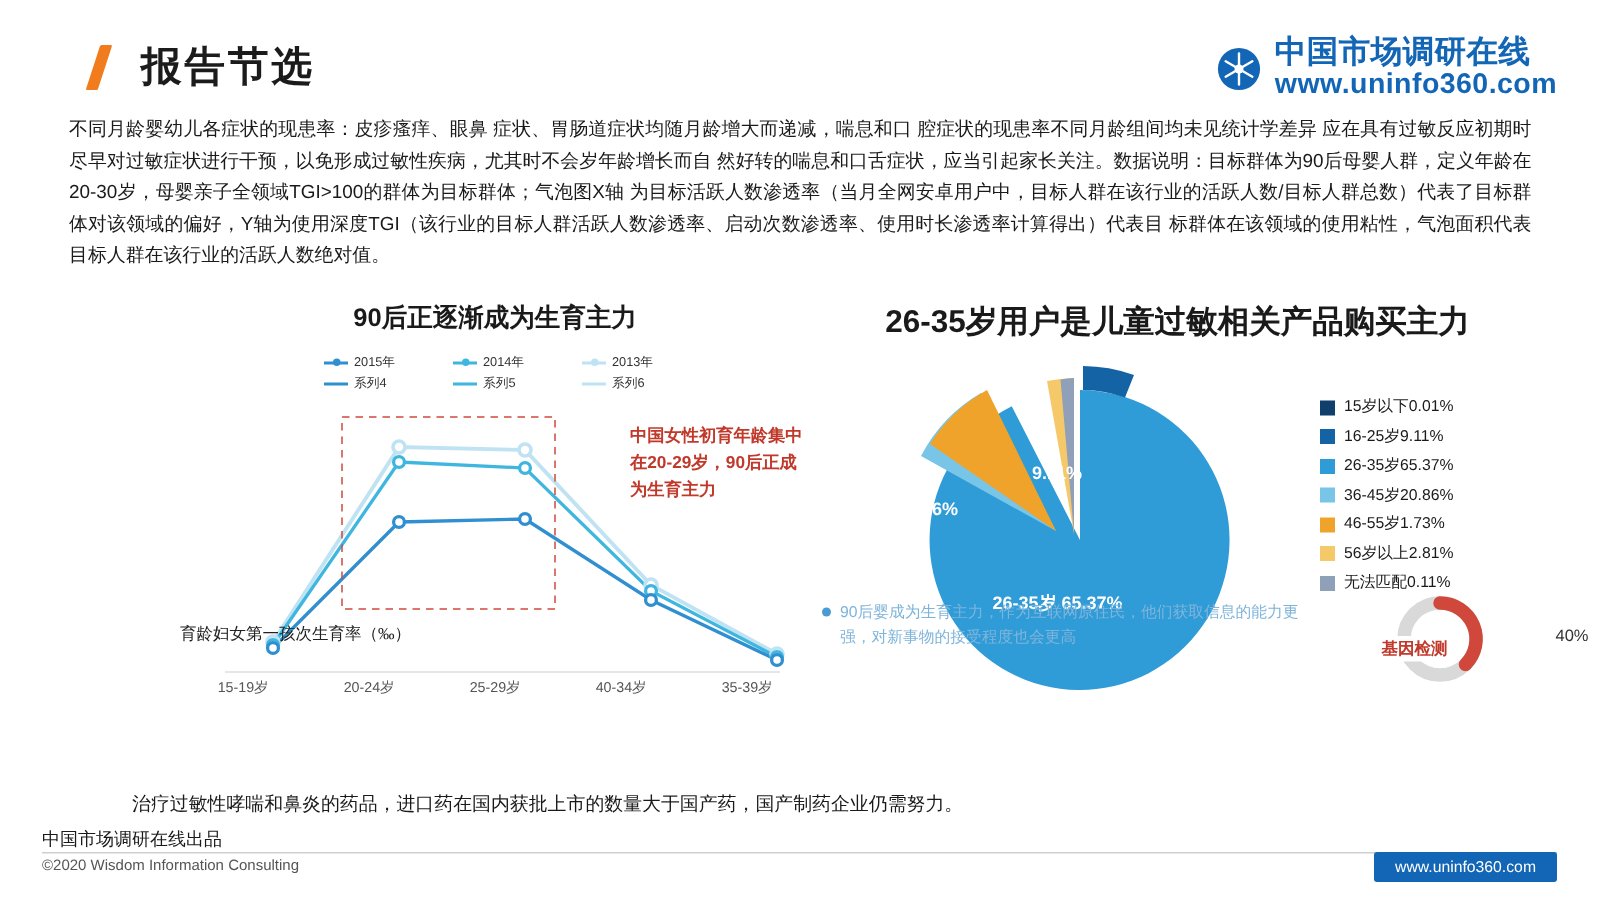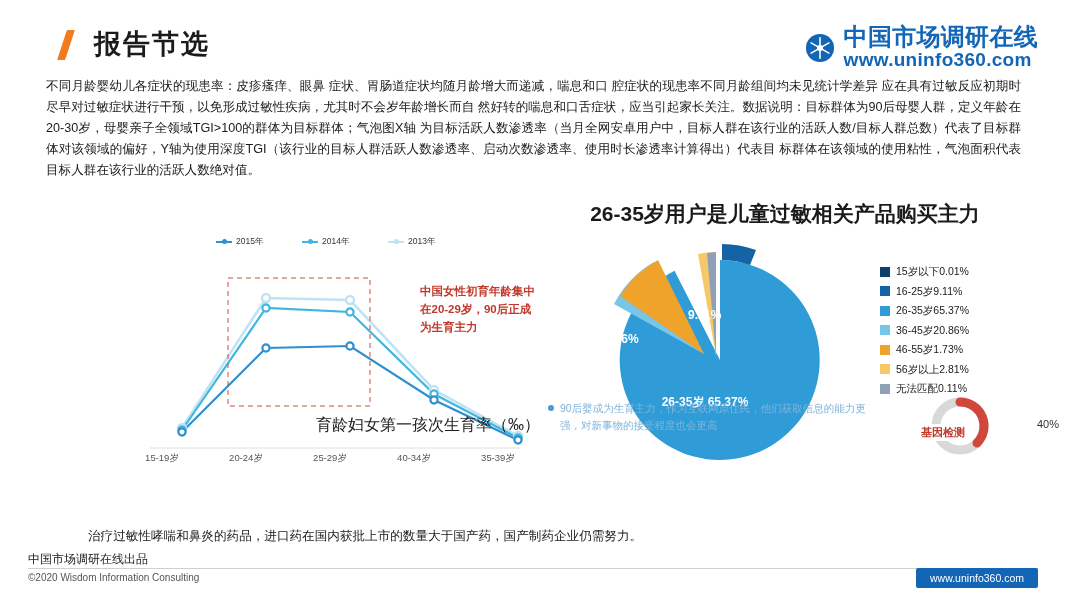--- a/index.html
+++ b/index.html
@@ -8,33 +8,33 @@
     font-family:"Liberation Sans","DejaVu Sans",sans-serif;
     color:#222;overflow:hidden;position:relative;
   }
   
   .header{position:absolute;left:0;top:0;width:1066px;height:72px;}
   .slash{position:absolute;left:62px;top:30px;width:8px;height:30px;background:#f07c1e;
          transform:skewX(-18deg);border-radius:1px;}
   .title{position:absolute;left:94px;top:26px;font-size:27px;font-weight:bold;color:#1b1b1b;letter-spacing:2px;}
   .brand{position:absolute;right:28px;top:24px;display:flex;align-items:center;gap:9px;}
   .brand-logo{width:30px;height:30px;}
-  .brand-text{font-size:24px;font-weight:bold;color:#1266b5;letter-spacing:0.3px;line-height:1.05;}
+  .brand-text{font-size:21px;font-weight:bold;color:#1266b5;letter-spacing:0.3px;line-height:1.05;}
   .brand-url{font-size:19px;font-weight:bold;color:#1266b5;letter-spacing:0.3px;}
   
   .para{position:absolute;left:46px;top:76px;width:975px;font-size:12.6px;line-height:21px;color:#1a1a1a;text-align:justify;}
   
   .chart-left{position:absolute;left:120px;top:200px;width:420px;height:290px;}
   .chart-left .c-title{position:absolute;left:0;top:0;width:420px;text-align:center;font-size:17px;font-weight:bold;color:#1a1a1a;}
   .legend-l{position:absolute;left:96px;top:36px;width:250px;font-size:8.5px;color:#333;}
   .legend-l .row{display:flex;gap:14px;justify-content:flex-start;margin-bottom:2px;}
   .legend-l .item{display:flex;align-items:center;gap:4px;width:72px;}
   .legend-l .swatch{width:16px;height:2px;position:relative;}
   .legend-l .swatch i{position:absolute;left:6px;top:-2px;width:5px;height:5px;border-radius:50%;background:inherit;}
-  .axis-note{position:absolute;left:0;top:215px;width:420px;text-align:right;font-size:16px;color:#222;}
+  .axis-note{position:absolute;left:0;top:215px;width:420px;text-align:left;font-size:11px;color:#222;font-family:Liberation Serif, serif;}
   .xlabels{position:absolute;left:0;top:252px;width:420px;display:flex;}
   .xlabels span{flex:1;text-align:center;font-size:9.5px;color:#555;}
   .callout{position:absolute;left:300px;top:82px;width:118px;font-size:11.5px;line-height:18px;color:#c0392b;font-weight:bold;}
   
   .chart-right{position:absolute;left:560px;top:200px;width:470px;height:290px;}
   .chart-right .c-title{position:absolute;left:0;top:0;width:450px;text-align:center;font-size:21px;font-weight:bold;color:#1a1a1a;}
   .pie-legend{position:absolute;left:320px;top:62px;font-size:10.5px;color:#1a1a1a;line-height:19.5px;}
   .pie-legend .li{display:flex;align-items:center;gap:6px;}
   .pie-legend .sw{width:10px;height:10px;display:inline-block;}
   .pct-in{position:absolute;font-weight:bold;color:#ffffff;font-size:12px;}
@@ -74,40 +74,55 @@
     <span>
       <div class="brand-text">中国市场调研在线</div>
       <div class="brand-url">www.uninfo360.com</div>
     </span>
   </div>
 </div>
 
 <div class="para">不同月龄婴幼儿各症状的现患率：皮疹瘙痒、眼鼻 症状、胃肠道症状均随月龄增大而递减，喘息和口 腔症状的现患率不同月龄组间均未见统计学差异 应在具有过敏反应初期时尽早对过敏症状进行干预，以免形成过敏性疾病，尤其时不会岁年龄增长而自 然好转的喘息和口舌症状，应当引起家长关注。数据说明：目标群体为90后母婴人群，定义年龄在20-30岁，母婴亲子全领域TGI&gt;100的群体为目标群体；气泡图X轴 为目标活跃人数渗透率（当月全网安卓用户中，目标人群在该行业的活跃人数/目标人群总数）代表了目标群体对该领域的偏好，Y轴为使用深度TGI（该行业的目标人群活跃人数渗透率、启动次数渗透率、使用时长渗透率计算得出）代表目 标群体在该领域的使用粘性，气泡面积代表目标人群在该行业的活跃人数绝对值。</div>
 
 <div class="chart-left">
+  <div class="c-title">90后正逐渐成为生育主力</div>
 
   <div class="legend-l">
     <div class="row">
       <span class="item">
         <span class="swatch" style="background:#2f8fd0">
             <i style="background:#2f8fd0"></i>
           </span>
         <span>2015年</span>
       </span>
       <span class="item">
         <span class="swatch" style="background:#3fb6e0">
             <i style="background:#3fb6e0"></i>
           </span>
         <span>2014年</span>
       </span>
       <span class="item">
         <span class="swatch" style="background:#bfe3f2">
             <i style="background:#bfe3f2"></i>
           </span>
         <span>2013年</span>
+      </span>
+    </div>
+    <div class="row">
+      <span class="item">
+        <span class="swatch" style="background:#2f8fd0"></span>
+        <span>系列4</span>
+      </span>
+      <span class="item">
+        <span class="swatch" style="background:#3fb6e0"></span>
+        <span>系列5</span>
+      </span>
+      <span class="item">
+        <span class="swatch" style="background:#bfe3f2"></span>
+        <span>系列6</span>
       </span>
     </div>
   </div>
 
   <svg width="420" height="250" style="position:absolute;left:0;top:30px;">
 
     <line x1="30" y1="218" x2="400" y2="218" stroke="#dedede" stroke-width="1"></line>
 
     <polyline points="62,198 146,68 230,70 314,160 398,206" fill="none" stroke="#bfe3f2" stroke-width="2.6"></polyline>
 

